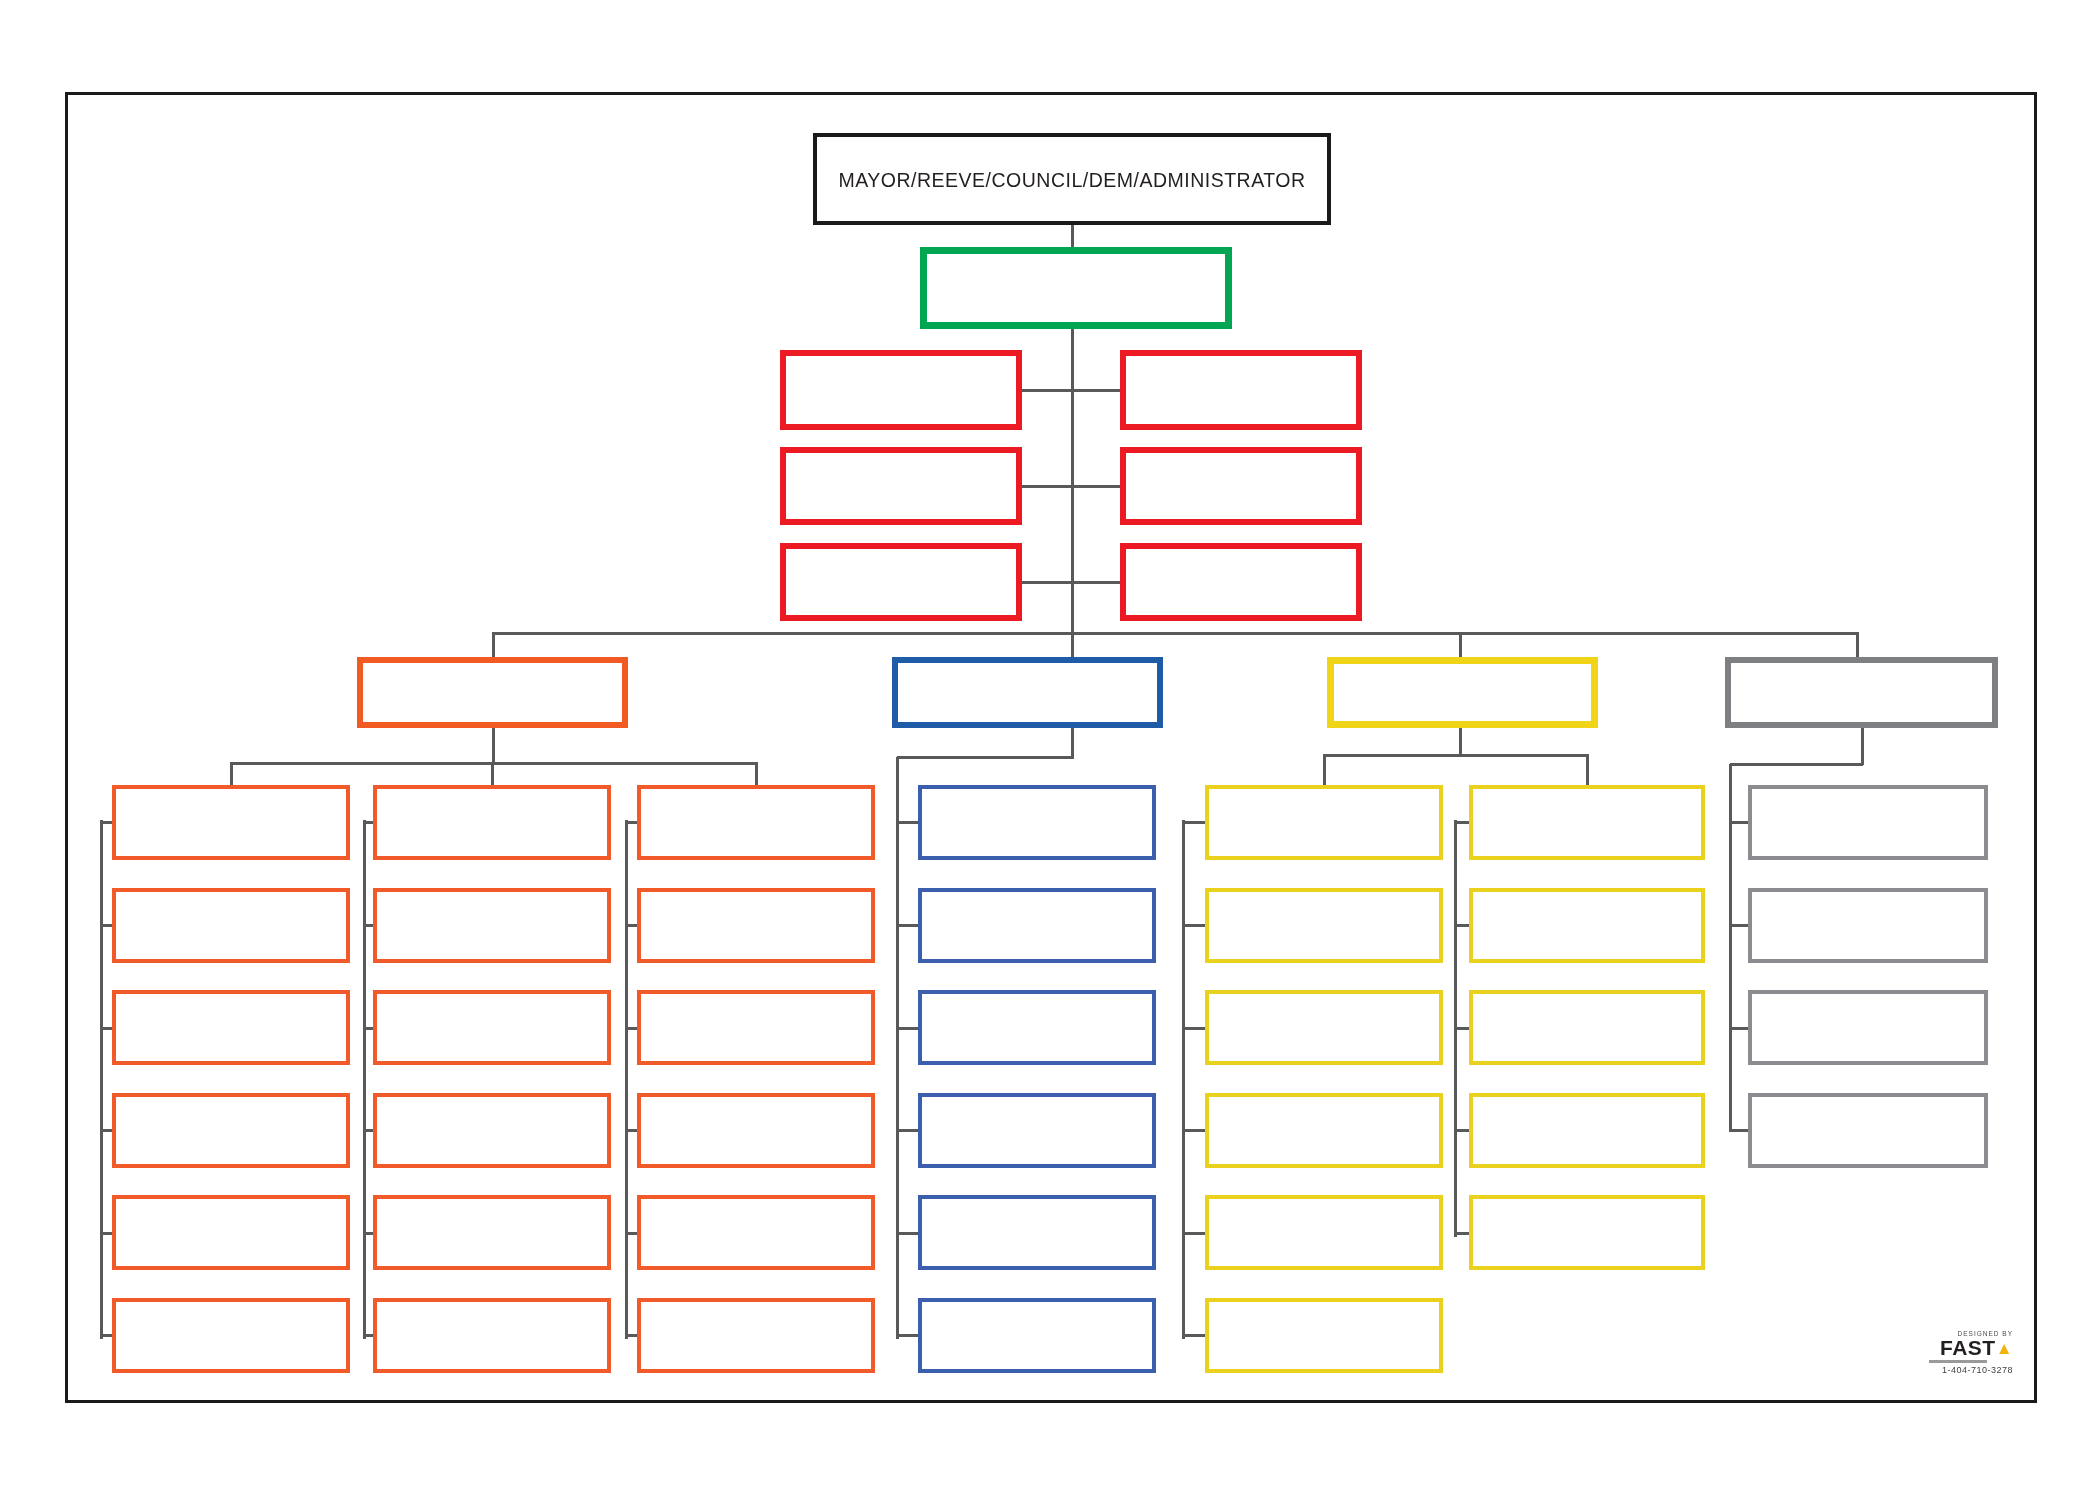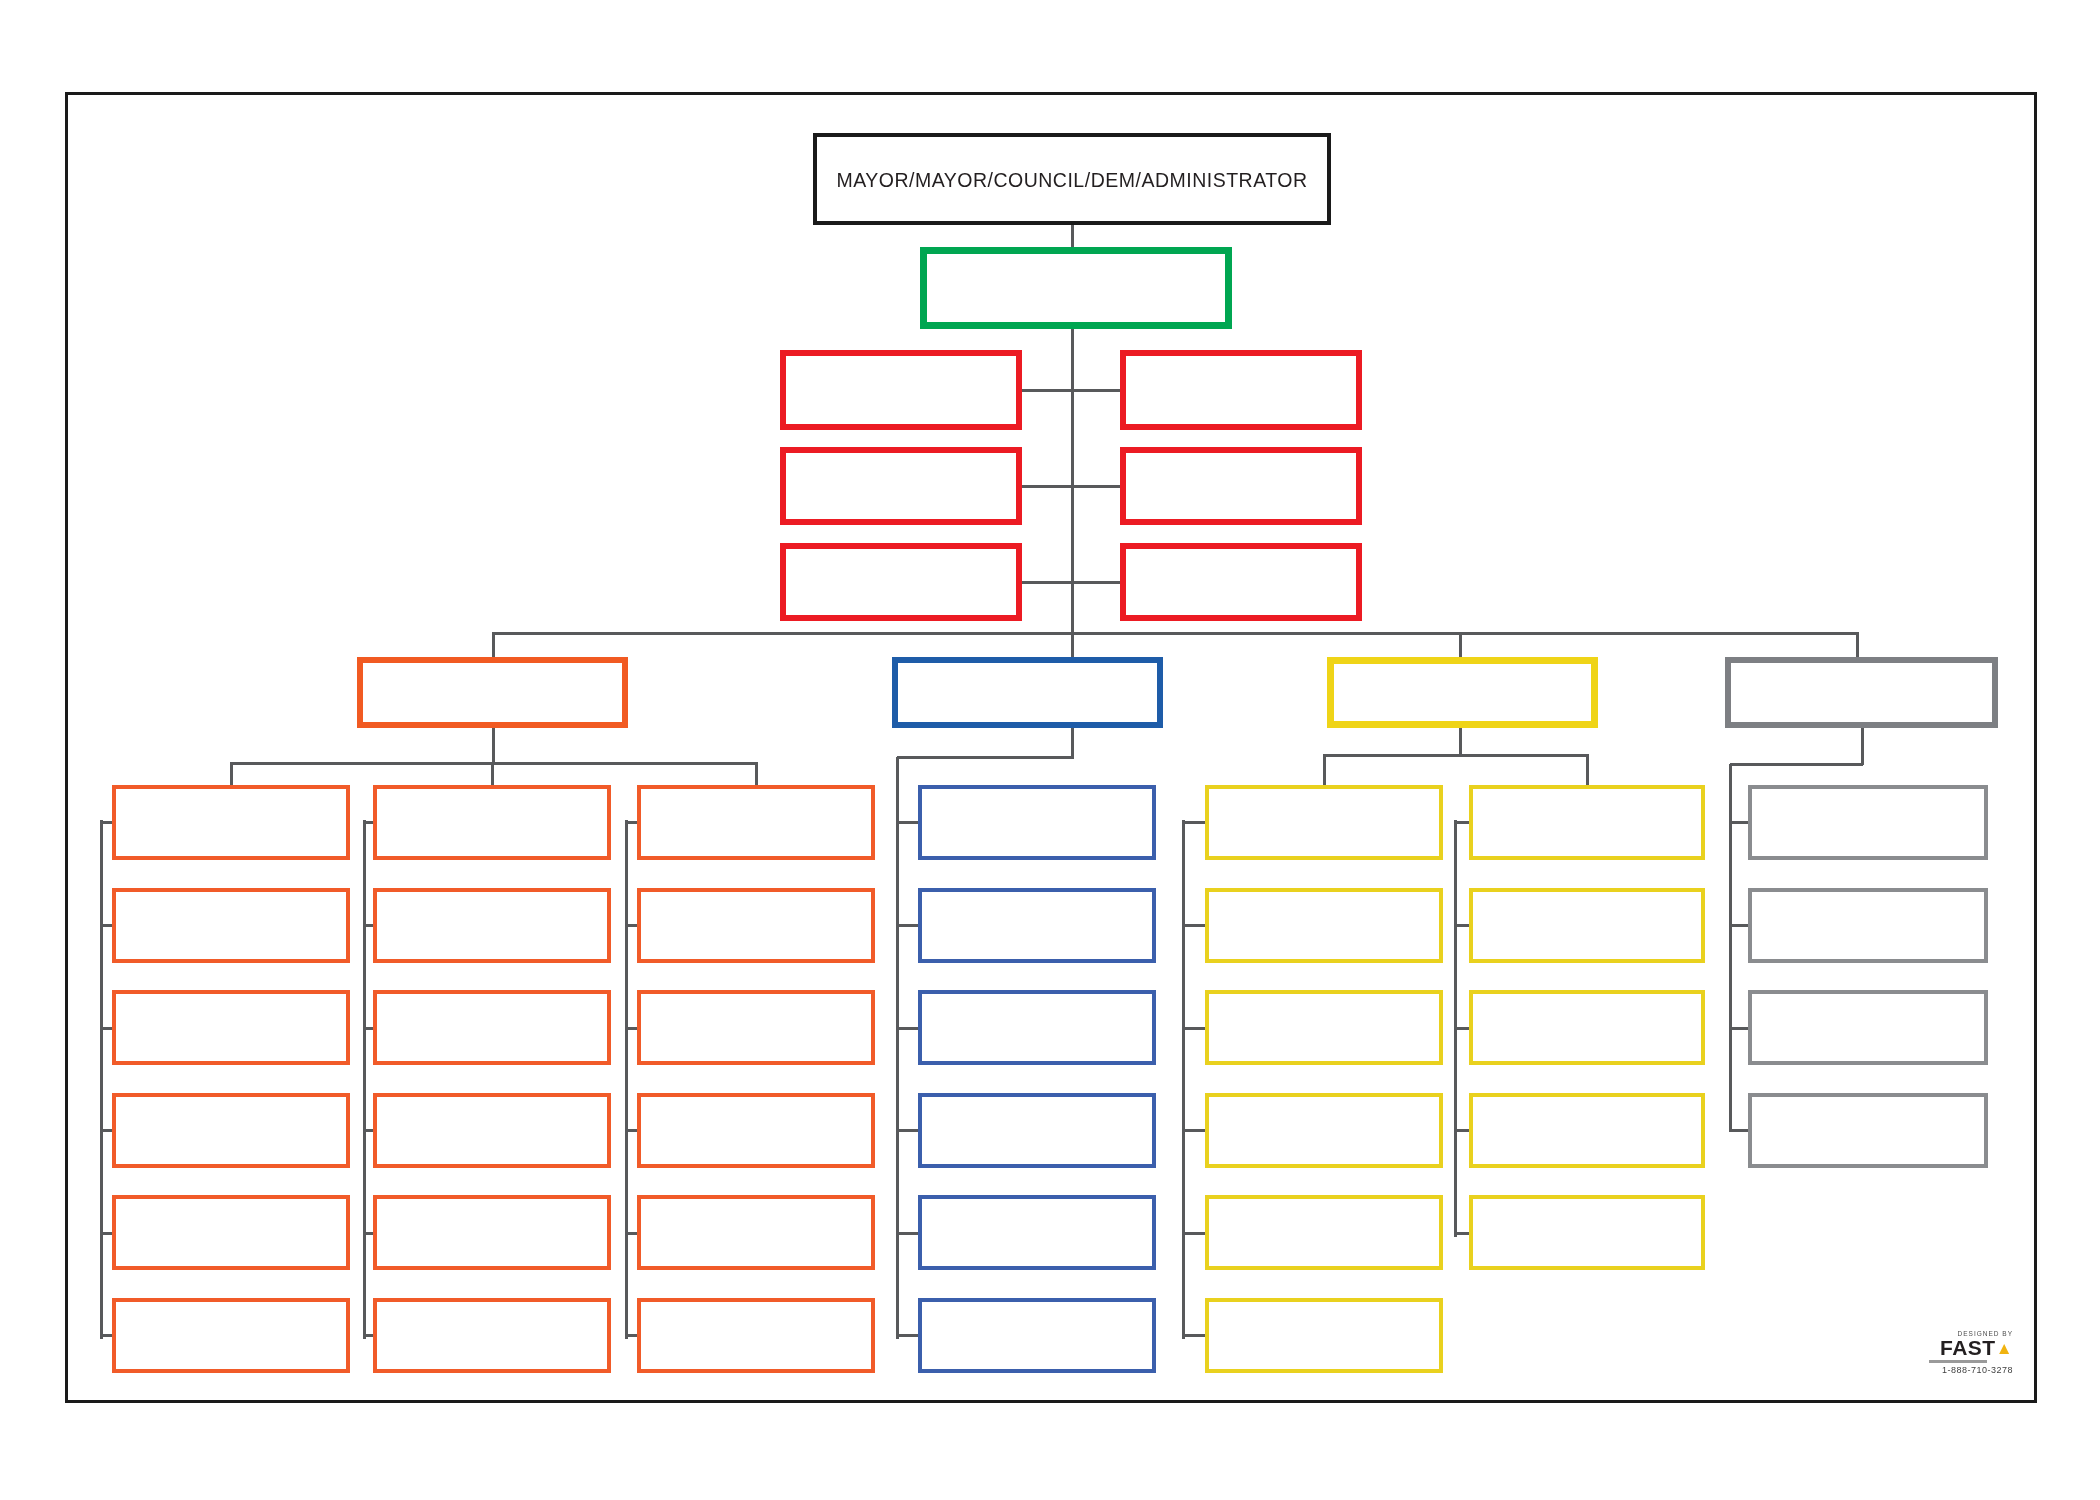--- a/index.html
+++ b/index.html
@@ -20,28 +20,28 @@
   .brand .b4{font-size:9px;color:#3f3f3f;letter-spacing:0.5px;}
   .z2{z-index:2;}
 </style>
 </head>
 <body>
 
 <div id="canvas">
   <div class="page-border" id="pborder" style="left: 65px; top: 92px; width: 1972px; height: 1311px; border-color: rgb(26, 26, 26);"></div>
 
   <div class="title-box" id="titlebox" style="left: 813px; top: 133px; width: 518px; height: 92px; border-color: rgb(26, 26, 26);">
-    <div class="title-sub">MAYOR/MAYOR/COUNCIL/DEM/ADMINISTRATOR</div>
+    <div class="title-sub">MAYOR/REEVE/COUNCIL/DEM/ADMINISTRATOR</div>
   </div>
 
   <div class="brand" id="brand" style="left: 1903px; top: 1330px;">
     <div class="b1">DESIGNED BY</div>
     <div class="b2"><span>FAST</span><span class="tri" id="tri" style="color: rgb(240, 179, 16);">▲</span></div>
     <div class="b3"></div>
-    <div class="b4">1-888-710-3278</div>
+    <div class="b4">1-404-710-3278</div>
   </div>
 <div class="cline" style="left: 1071px; top: 225px; width: 3px; height: 25px; background: rgb(88, 89, 91);"></div>
     <div class="cline" style="left: 1071px; top: 327px; width: 3px; height: 307px; background: rgb(88, 89, 91);"></div>
     <div class="cline" style="left: 1022px; top: 389px; width: 98px; height: 3px; background: rgb(88, 89, 91);"></div>
     <div class="cline" style="left: 1022px; top: 485px; width: 98px; height: 3px; background: rgb(88, 89, 91);"></div>
     <div class="cline" style="left: 1022px; top: 581px; width: 98px; height: 3px; background: rgb(88, 89, 91);"></div>
     <div class="cline" style="left: 492px; top: 632px; width: 1367px; height: 3px; background: rgb(88, 89, 91);"></div>
     <div class="cline" style="left: 492px; top: 632px; width: 3px; height: 27px; background: rgb(88, 89, 91);"></div>
     <div class="cline" style="left: 1071px; top: 632px; width: 3px; height: 27px; background: rgb(88, 89, 91);"></div>
     <div class="cline" style="left: 1459px; top: 632px; width: 3px; height: 27px; background: rgb(88, 89, 91);"></div>

